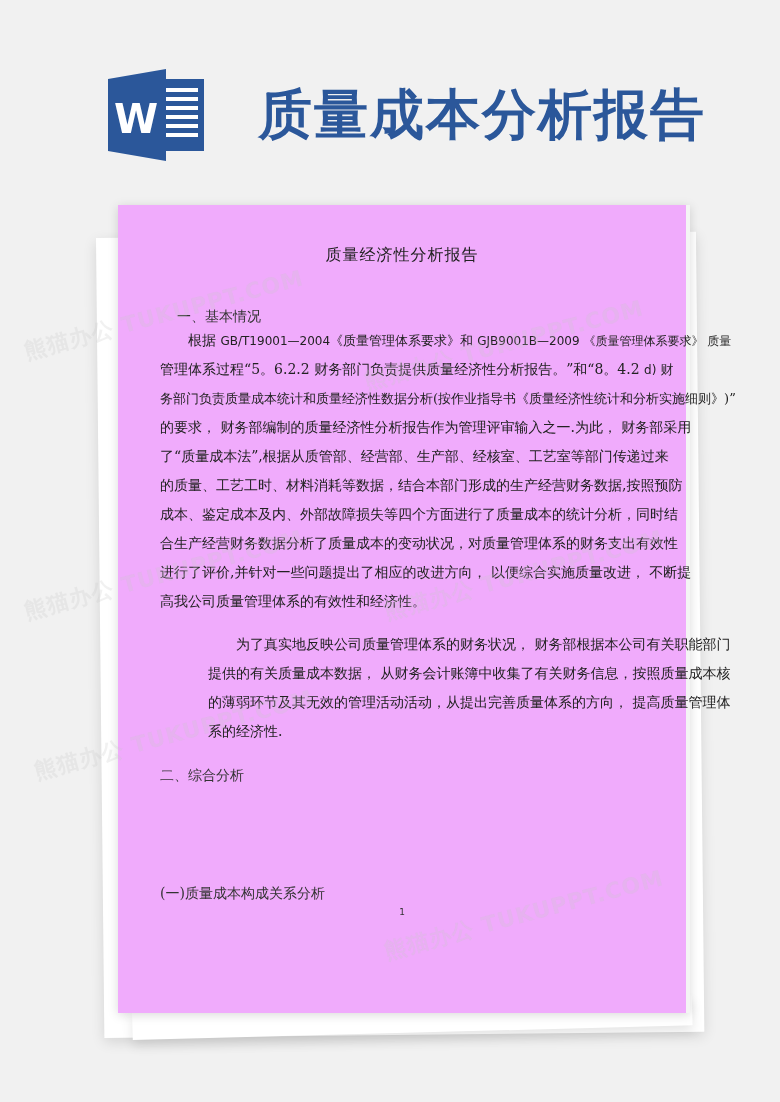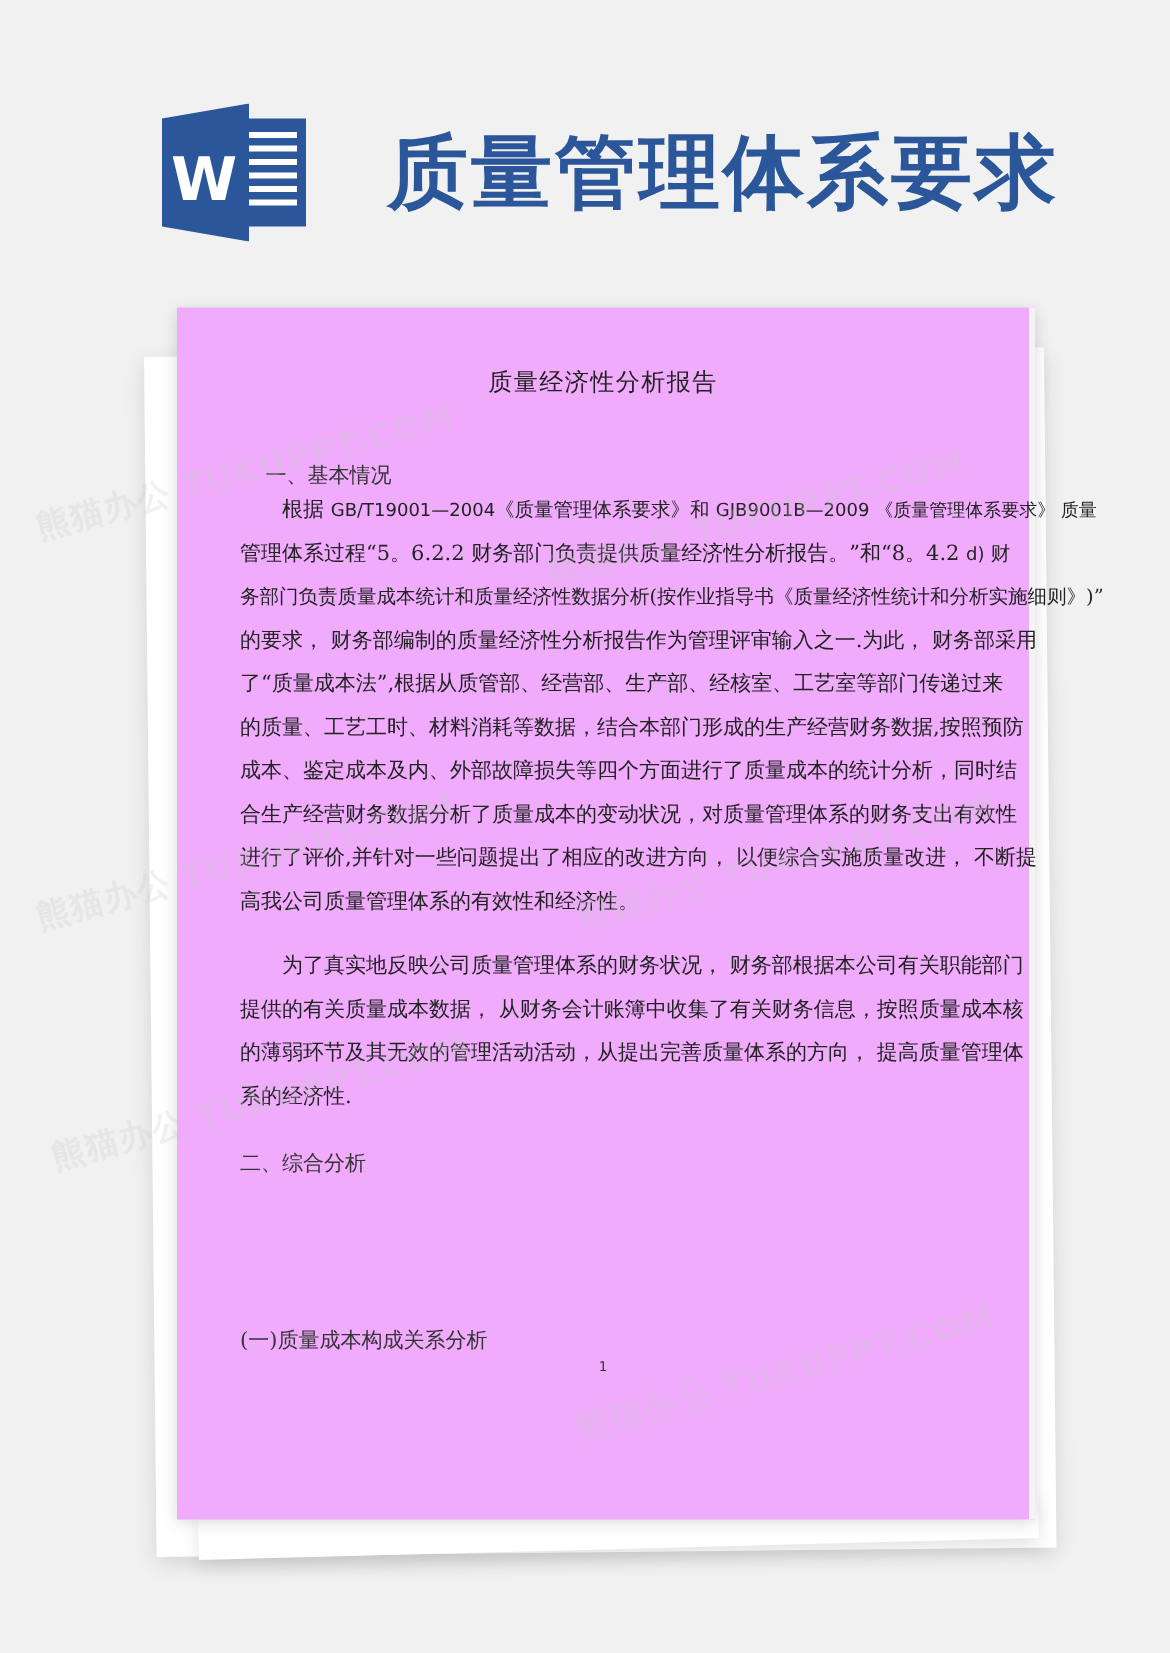--- a/index.html
+++ b/index.html
@@ -89,21 +89,21 @@
       <rect x="56" y="19" width="34" height="4"></rect>
       <rect x="56" y="28" width="34" height="4"></rect>
       <rect x="56" y="37" width="34" height="4"></rect>
       <rect x="56" y="46" width="34" height="4"></rect>
       <rect x="56" y="55" width="34" height="4"></rect>
       <rect x="56" y="64" width="34" height="4"></rect>
     </g>
     <polygon points="0,10 58,0 58,92 0,82" fill="#2b579a"></polygon>
     <text x="6" y="64" font-family="DejaVu Sans, Liberation Sans, sans-serif" font-weight="bold" font-size="40" fill="#ffffff">W</text>
   </svg>
-  <div class="banner-title">质量管理体系要求</div>
+  <div class="banner-title">质量成本分析报告</div>
 </div>
 
 <div class="back-page left"></div>
 <div class="back-page bottom"></div>
 
 <div class="page">
   <div class="doc-title">质量经济性分析报告</div>
 
   <div class="section-heading" style="top:103px;margin-left:17px;">一、基本情况</div>
 
@@ -113,21 +113,21 @@
     <span class="line small">务部门负责质量成本统计和质量经济性数据分析(按作业指导书《质量经济性统计和分析实施细则》)”</span>
     <span class="line">的要求， 财务部编制的质量经济性分析报告作为管理评审输入之一.为此， 财务部采用</span>
     <span class="line">了“质量成本法”,根据从质管部、经营部、生产部、经核室、工艺室等部门传递过来</span>
     <span class="line">的质量、工艺工时、材料消耗等数据，结合本部门形成的生产经营财务数据,按照预防</span>
     <span class="line">成本、鉴定成本及内、外部故障损失等四个方面进行了质量成本的统计分析，同时结</span>
     <span class="line">合生产经营财务数据分析了质量成本的变动状况，对质量管理体系的财务支出有效性</span>
     <span class="line">进行了评价,并针对一些问题提出了相应的改进方向， 以便综合实施质量改进， 不断提</span>
     <span class="line">高我公司质量管理体系的有效性和经济性。</span>
   </div>
 
-  <div class="para" style="top:425px;">
+  <div class="para" style="top:425px;margin-left:48px;">
     <span class="line indent">为了真实地反映公司质量管理体系的财务状况， 财务部根据本公司有关职能部门</span>
     <span class="line">提供的有关质量成本数据， 从财务会计账簿中收集了有关财务信息，按照质量成本核</span>
     <span class="line">的薄弱环节及其无效的管理活动活动，从提出完善质量体系的方向， 提高质量管理体</span>
     <span class="line">系的经济性.</span>
   </div>
 
   <div class="section-heading" style="top:562px;">二、综合分析</div>
 
 
   <div class="section-heading" style="top:680px;">(一)质量成本构成关系分析</div>

